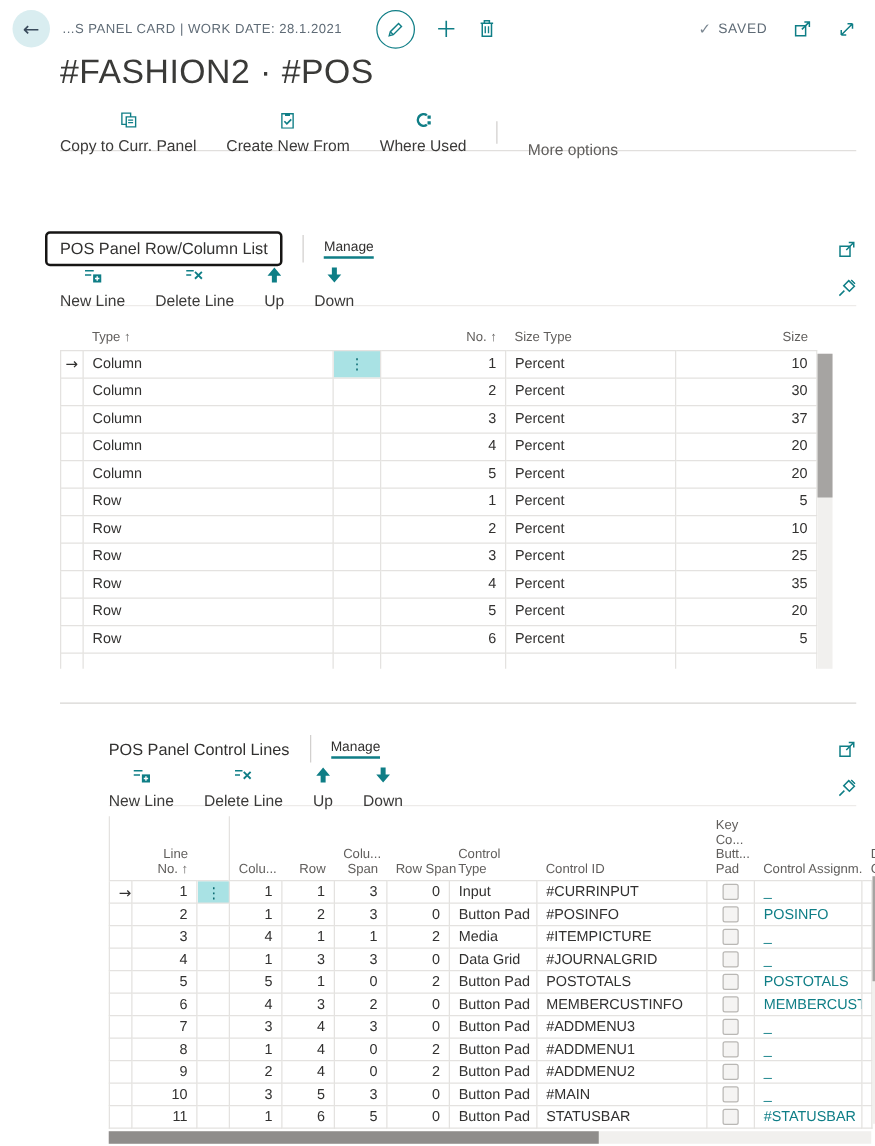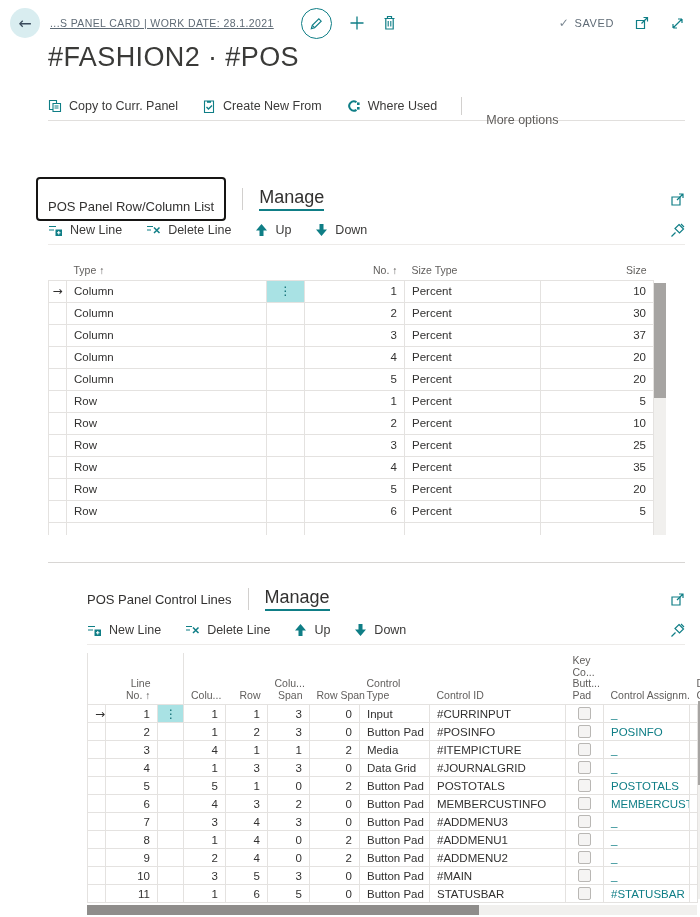--- a/index.html
+++ b/index.html
@@ -4,53 +4,53 @@
 <style>
   html,body{margin:0;padding:0;background:#fff;}
   body{font-family:"Liberation Sans",sans-serif;color:#323130;}
   .page{position:relative;width:700px;height:917px;background:#fff;overflow:hidden;}
   .glyph{font-family:"DejaVu Sans",sans-serif;}
 
   
   .topbar{position:absolute;left:10px;top:7px;right:15px;height:32px;display:flex;align-items:center;}
   .back-circle{width:30px;height:30px;border-radius:50%;background:#d9edf0;color:#3a4b5c;
     display:flex;align-items:center;justify-content:center;flex:0 0 auto;cursor:pointer;}
-  .caption{margin-left:10px;font-size:10.5px;color:#5f6b76;letter-spacing:.4px;white-space:nowrap;text-decoration:underline;}
+  .caption{margin-left:10px;font-size:10.5px;color:#5f6b76;letter-spacing:.4px;white-space:nowrap;}
   .center-icons{position:absolute;left:291px;top:0;height:32px;display:flex;align-items:center;gap:17px;}
   .pencil-circle{width:29px;height:29px;border-radius:50%;border:1.4px solid var(--accent-teal,#0f7e86);
     display:flex;align-items:center;justify-content:center;}
   .right-icons{margin-left:auto;display:flex;align-items:center;gap:20px;}
   .saved{display:flex;align-items:center;gap:5px;font-size:11px;color:#5f6b76;letter-spacing:.6px;}
   .saved .glyph{color:#7a8691;font-size:12px;}
   .ticon{display:inline-flex;align-items:center;justify-content:center;}
 
   
   .page-title{position:absolute;left:48px;top:42px;font-size:27px;font-weight:300;color:#3a3a38;letter-spacing:.4px;}
 
   
   .actionbar{position:absolute;left:48px;right:15px;top:92px;height:28px;border-bottom:1px solid #e1dfdd;
     display:flex;align-items:center;gap:24px;font-size:12.5px;color:#3b3a39;}
-  .act{display:flex;align-items:center;gap:7px;cursor:pointer;white-space:nowrap;}
+  .act{display:flex;align-items:center;gap:7px;cursor:pointer;white-space:nowrap;flex-direction:column;}
   .vsep{width:1px;height:18px;background:#d2d0ce;}
   .more{color:#605e5c;margin-top:27px;}
 
   
   .general{position:absolute;left:48px;right:15px;top:131px;height:26px;border-bottom:2px solid var(--general-rule,#4c5967);
     display:flex;align-items:center;gap:6px;font-size:13.5px;font-weight:600;color:#323130;cursor:pointer;}
   .general .chev{font-weight:400;color:#605e5c;font-size:13px;}
 
   
   .section{position:absolute;left:48px;right:15px;}
   .sec1{top:184px;} .sec2{top:584px;padding-left:39px;}
   .sec-head{height:30px;display:flex;align-items:center;}
-  .title-box{border:2px solid #161514;border-radius:4px;padding:20px 10px 5px;margin-left:-12px;
+  .title-box{border:2px solid #161514;border-radius:4px;padding:4px 10px 5px;margin-left:-12px;
     font-size:13px;color:#323130;white-space:nowrap;}
   .sec-title{font-size:13px;color:#323130;white-space:nowrap;}
   .sec-head .vsep{height:22px;margin:0 16px;}
-  .manage{font-size:18px;color:#323130;border-bottom:2px solid var(--accent-teal,#0f7e86);
+  .manage{font-size:11px;color:#323130;border-bottom:2px solid var(--accent-teal,#0f7e86);
     padding-bottom:1px;cursor:pointer;}
   .sec-head .ticon{margin-left:auto;}
   .sec-toolbar{height:28px;display:flex;align-items:center;gap:24px;font-size:12.5px;color:#3b3a39;
     border-bottom:1px solid #edebe9;margin-top:2px;}
   .sec-toolbar .ticon.push{margin-left:auto;}
 
   
   .grid-area{display:flex;align-items:flex-start;}
   .sec1 .grid-area{margin-top:18px;}
   .sec2 .grid-area{margin-top:8px;}

